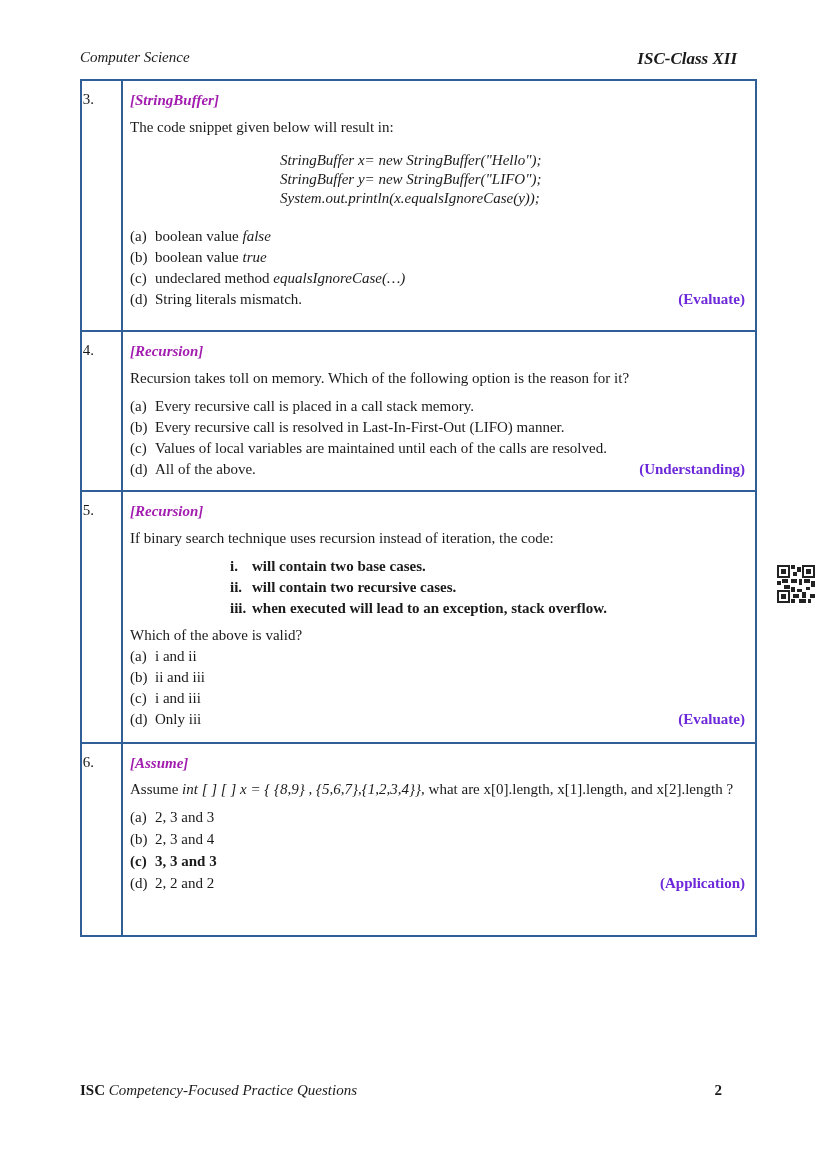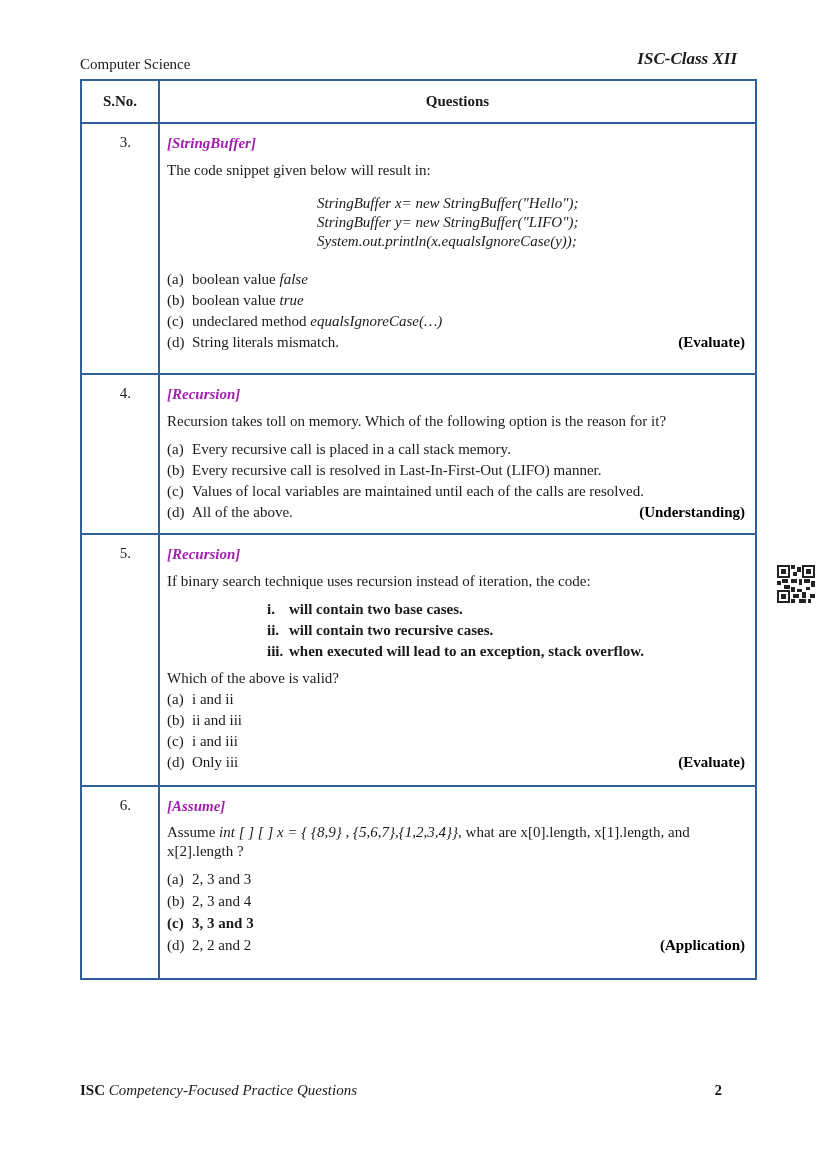--- a/index.html
+++ b/index.html
@@ -1,53 +1,49 @@
 <!DOCTYPE html>
 <html><head>
 <meta charset="utf-8">
 <style>
   html, body { margin:0; padding:0; background:#ffffff; }
   body { width:827px; height:1169px; position:relative; overflow:hidden;
          font-family:"Liberation Serif","DejaVu Serif",serif; color:#1a1a1a; }
-  .hdr-left { position:absolute; left:80px; top:56px; font-size:15px; }
+  .hdr-left { position:absolute; left:80px; top:49px; font-size:15px; font-style:italic; }
   .hdr-right { position:absolute; right:90px; top:49px; font-size:17px; font-style:italic;font-weight:bold; }
   table.qt { position:absolute; left:80px; top:79px; width:677px; border-collapse:collapse; }
   table.qt td, table.qt th { border:2px solid #2f5f96; vertical-align:top; padding:0; }
   table.qt th { height:41px; font-size:15px; font-weight:bold; vertical-align:middle; text-align:center; }
   .sno-col { width:76px; }
   td.sno { text-align:right; padding-right:27px !important; padding-top:10px !important; font-size:15px; box-sizing:border-box; }
   td.qcell { padding:9px 10px 0 7px !important; font-size:15px; line-height:21px; box-sizing:border-box; }
   .tag { color:#a21caf; font-style:italic; font-weight:bold; font-size:15px; margin-bottom:6px; }
   .stem { margin-bottom:7px; }
   .code { padding-left:150px; font-style:italic; line-height:19px; margin:13px 0 18px 0; }
   .opt { line-height:21px; }
   .opt .lbl { display:inline-block; width:25px; }
   .optrow { display:flex; justify-content:space-between; }
-  .level { color:#000000; font-weight:bold; }
+  .level { color:#6d28d9; font-weight:bold; }
   .it { font-style:italic; }
   .sublist { padding-left:100px; margin:2px 0 6px 0;font-weight:bold; }
   .sublist .si { line-height:21px; }
   .sublist .sn { display:inline-block; width:22px; }
   .qr { position:absolute; left:777px; top:565px; width:38px; height:38px; }
   .ftr-left { position:absolute; left:80px; top:1082px; font-size:15px; }
   .ftr-left b { font-weight:bold; }
   .ftr-right { position:absolute; right:105px; top:1082px; font-size:15px; font-weight:bold; }
 </style>
 </head>
 <body>
 
 <div class="hdr-left">Computer Science</div>
 <div class="hdr-right">ISC-Class XII</div>
 
 <table class="qt">
   <tbody>
-      <tr>
-    <th class="sno-col">S.No.</th>
-    <th>Questions</th>
-  </tr>
 
   <tr style="height:251px;">
     <td class="sno">3.</td>
     <td class="qcell">
       <div class="tag">[StringBuffer]</div>
       <div class="stem">The code snippet given below will result in:</div>
       <div class="code">
         <div>StringBuffer x= new StringBuffer("Hello");</div>
         <div>StringBuffer y= new StringBuffer("LIFO");</div>
         <div>System.out.println(x.equalsIgnoreCase(y));</div>

